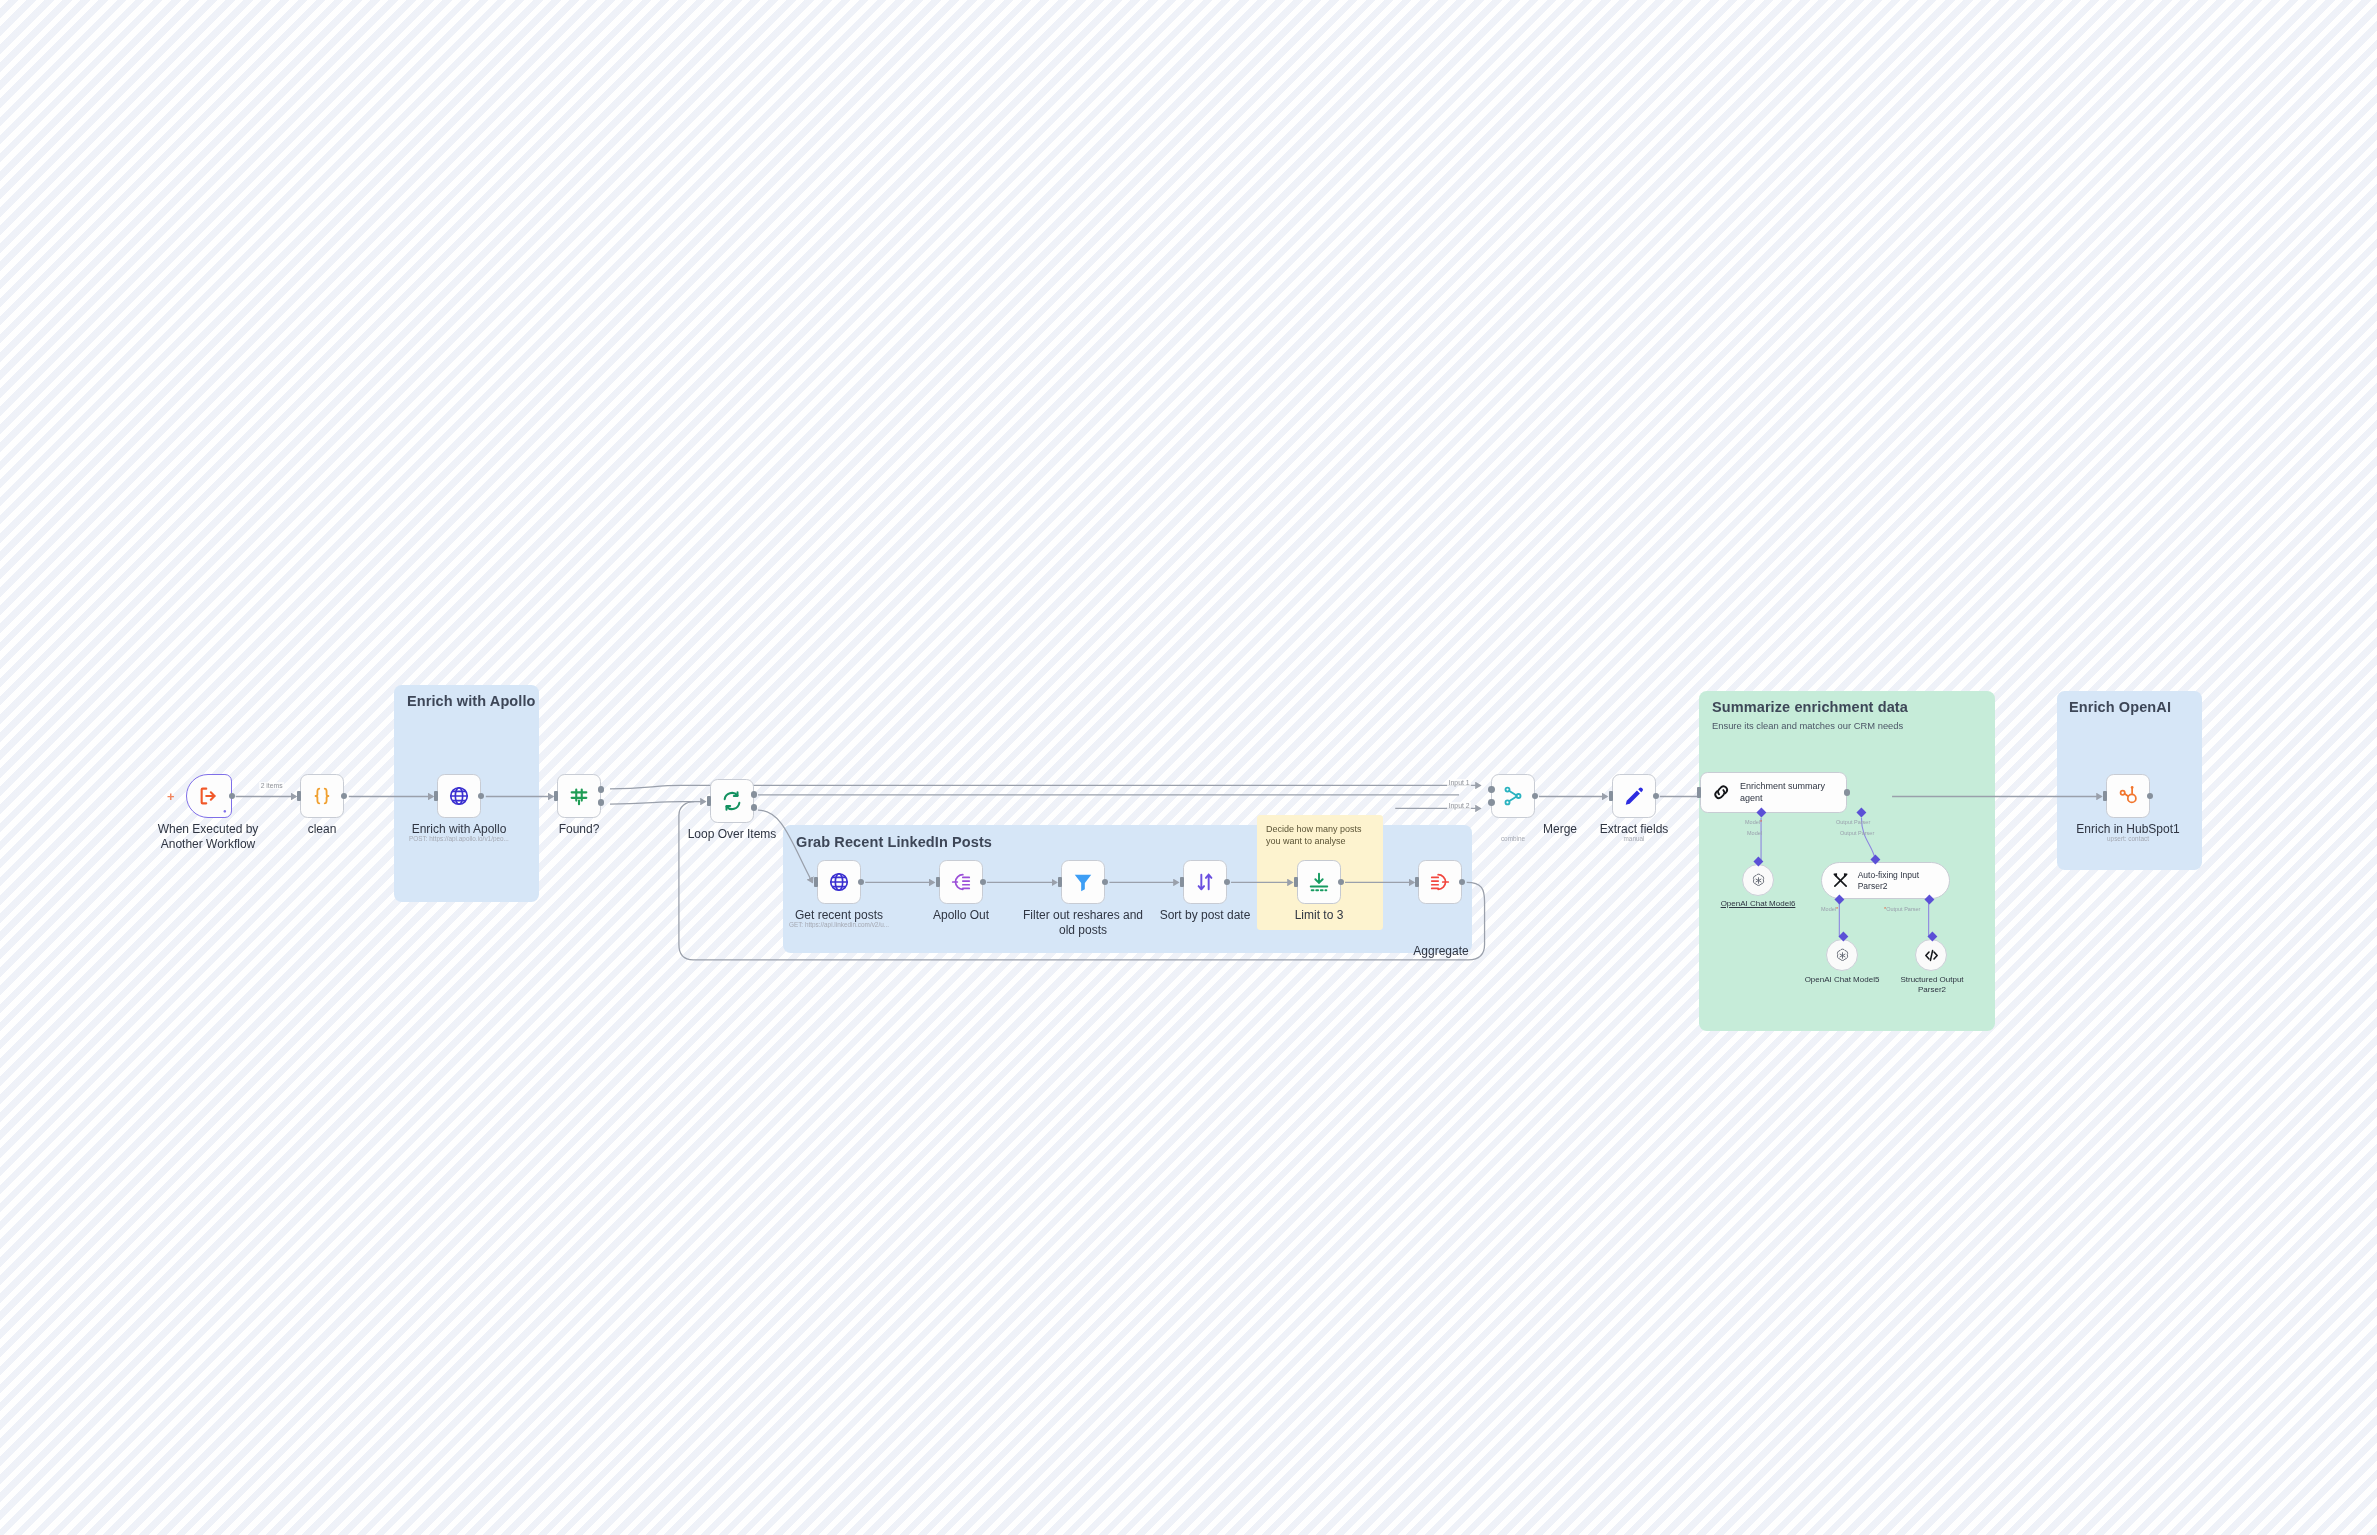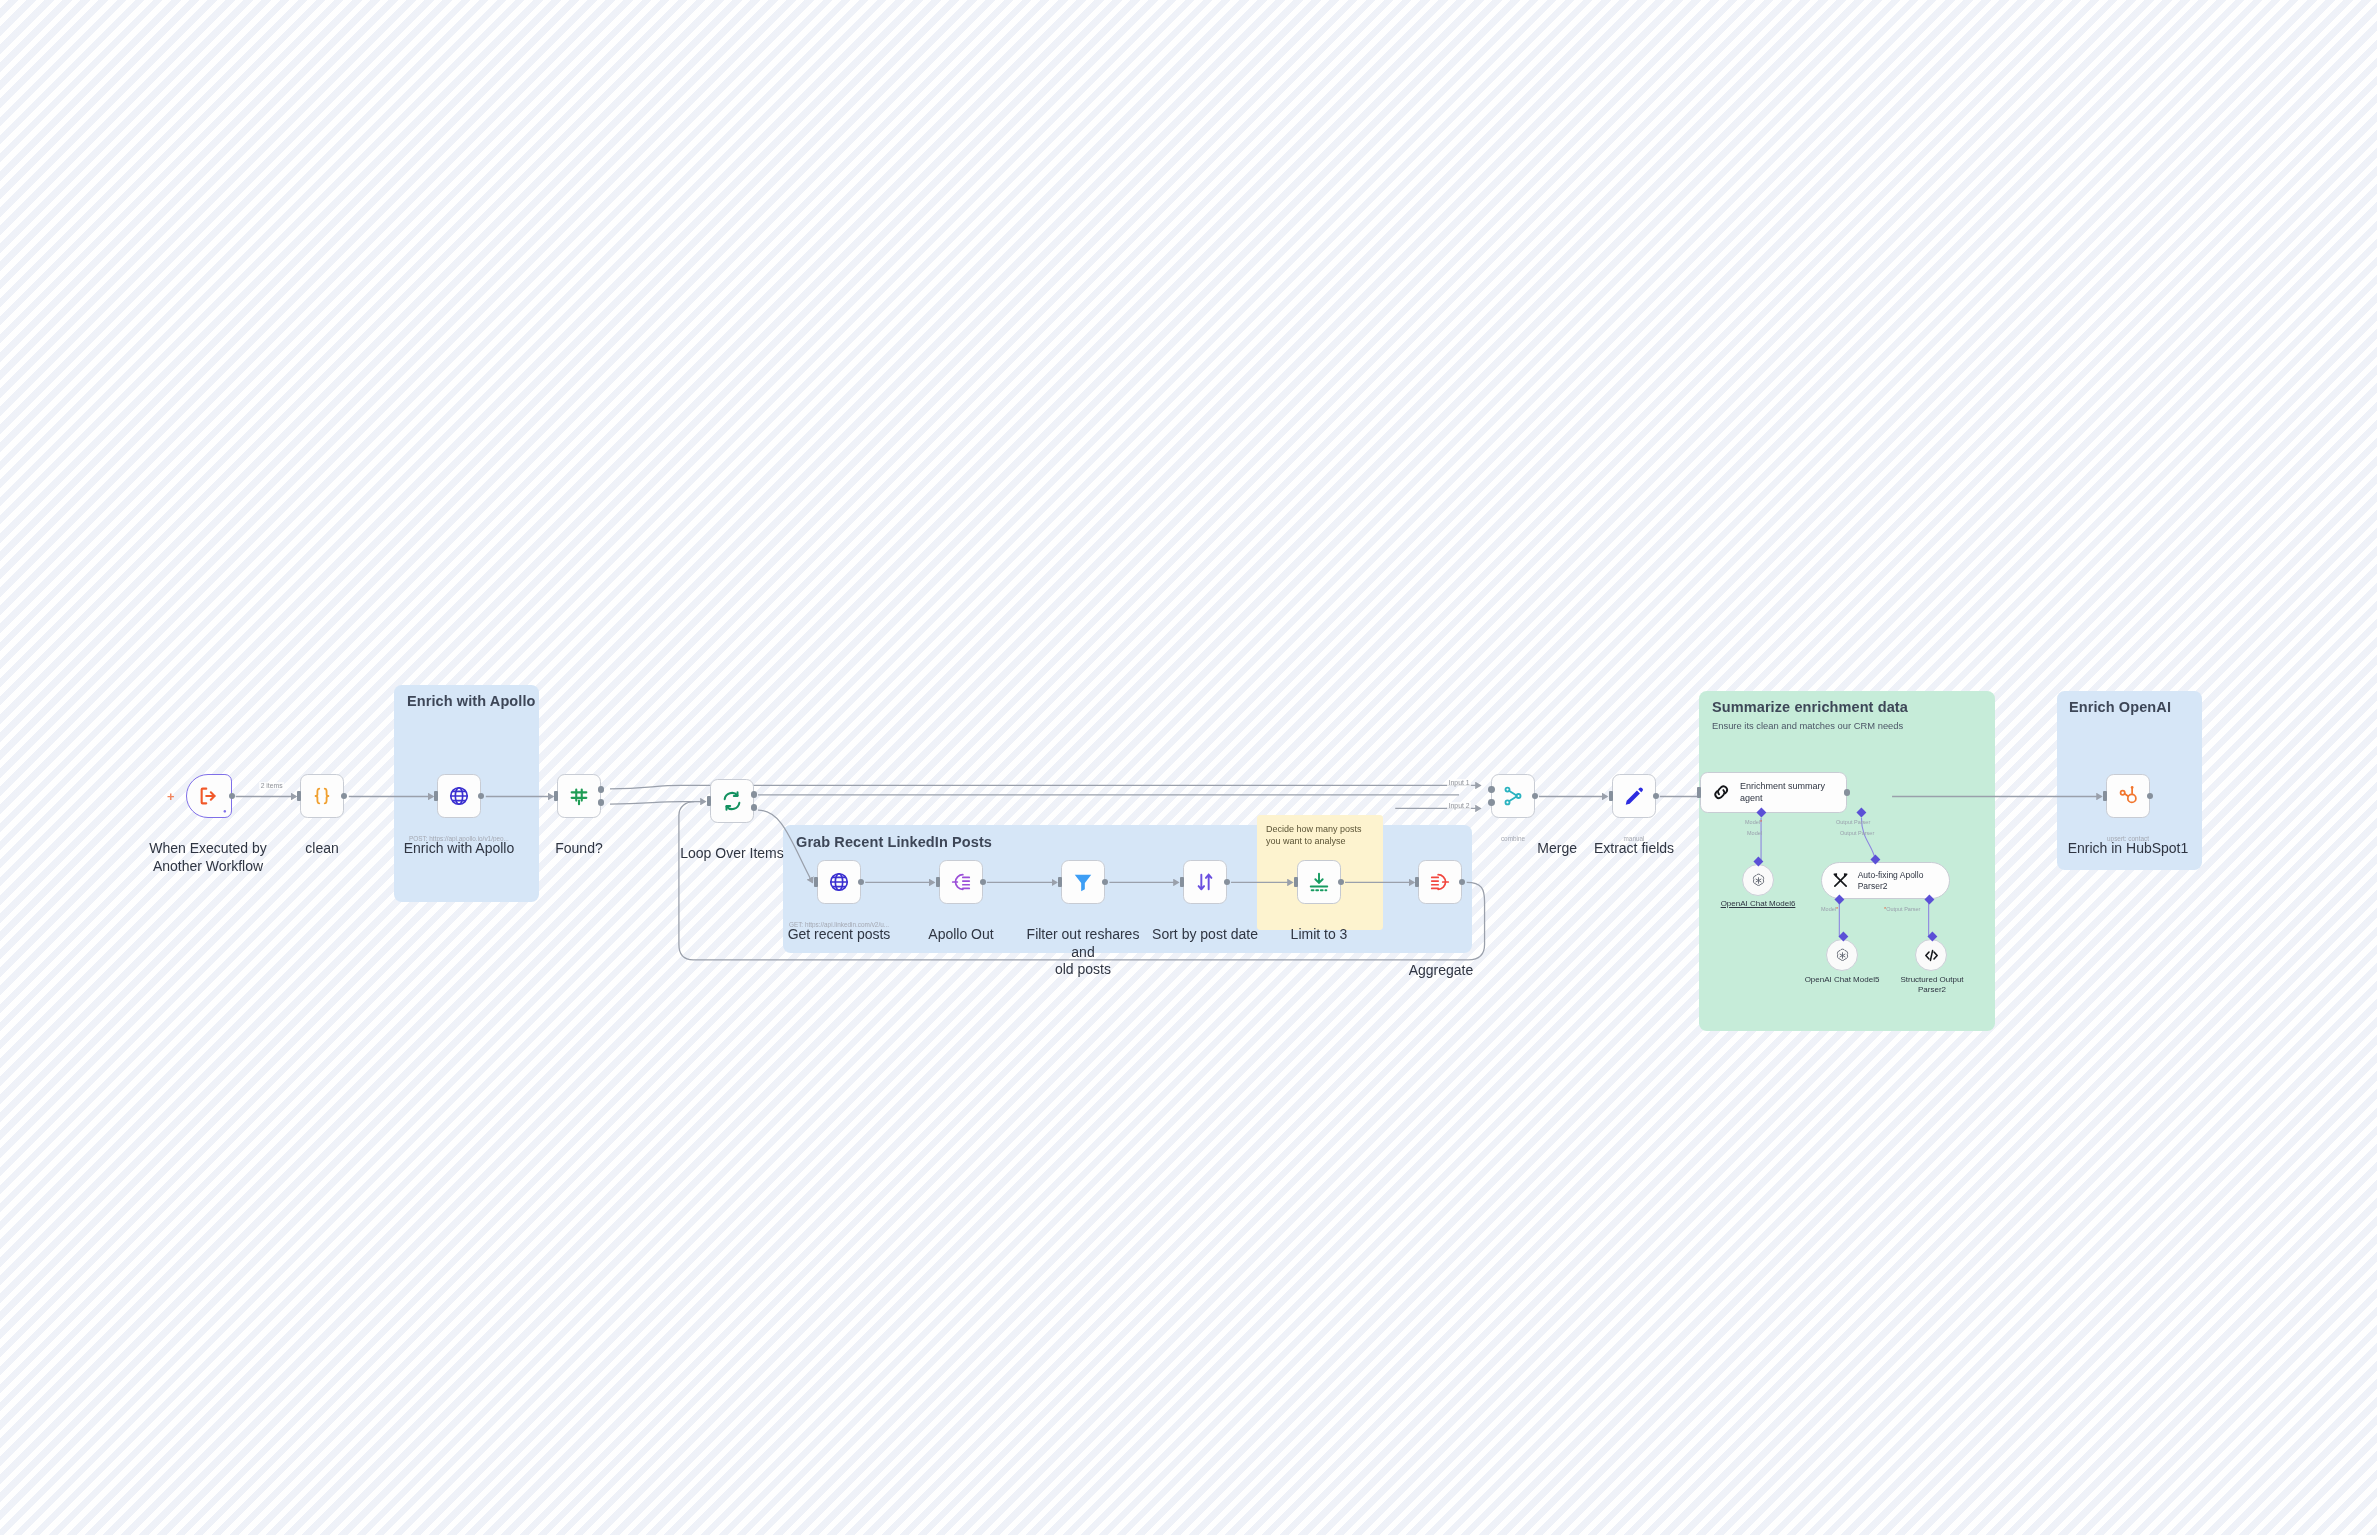--- a/index.html
+++ b/index.html
@@ -90,30 +90,29 @@
   }
   .node.trigger {
     border-radius: 24px 7.7px 7.7px 24px;
     border-color: #7f6fe8;
     width: 46px;
   }
   .node.sticky-inside { border-color: #c5c9d1; }
 
   .node-label {
     position: absolute;
-    font-size: 14px;
+    font-size: 12px;
     color: #2f3542;
     text-align: center;
     line-height: 1.25;
     white-space: pre-line;
     width: 128px;
     left: 50%;
     transform: translateX(-50%);
     top: 48px;
-    margin-top: 18px;
   }
   .node-sub {
     position: absolute;
     font-size: 6.4px;
     color: #a4a8b2;
     text-align: center;
     width: 153px;
     left: 50%;
     transform: translateX(-50%);
     white-space: nowrap;
@@ -495,21 +494,21 @@
 
   <div class="pill-node rounded" style="left:1821px;top:862px;width:129px;height:37px;">
     <span>
       <svg class="ico" width="17" height="17" viewBox="0 0 24 24" fill="none" stroke="#14161a" stroke-width="2.3" stroke-linecap="round">
         <path d="M4 4 L16 16 M16 16 L20 20"></path>
         <path d="M20 4 L8 16 M8 16 L4 20"></path>
         <path d="M3.2 3.2 L6 3 L6 5.8"></path>
         <path d="M20.8 3.2 L18 3 L18 5.8"></path>
       </svg>
     </span>
-    <span class="pill-label" style="font-size:8.5px;">Auto-fixing Apollo
+    <span class="pill-label" style="font-size:8.5px;">Auto-fixing Input
 Parser2</span>
   </div>
   <div class="diamond" style="left:1872px;top:856px;"></div>
   <div class="diamond" style="left:1836px;top:896px;"></div>
   <div class="diamond" style="left:1926px;top:896px;"></div>
   <div class="sub-conn-label" style="left:1821px;top:906px;"><span>Model</span><span class="req">*</span></div>
   <div class="sub-conn-label" style="left:1884px;top:906px;"><span class="req">*</span><span>Output Parser</span></div>
 
   <div class="circle-node" style="left:1826px;top:939px;">
     <span>

